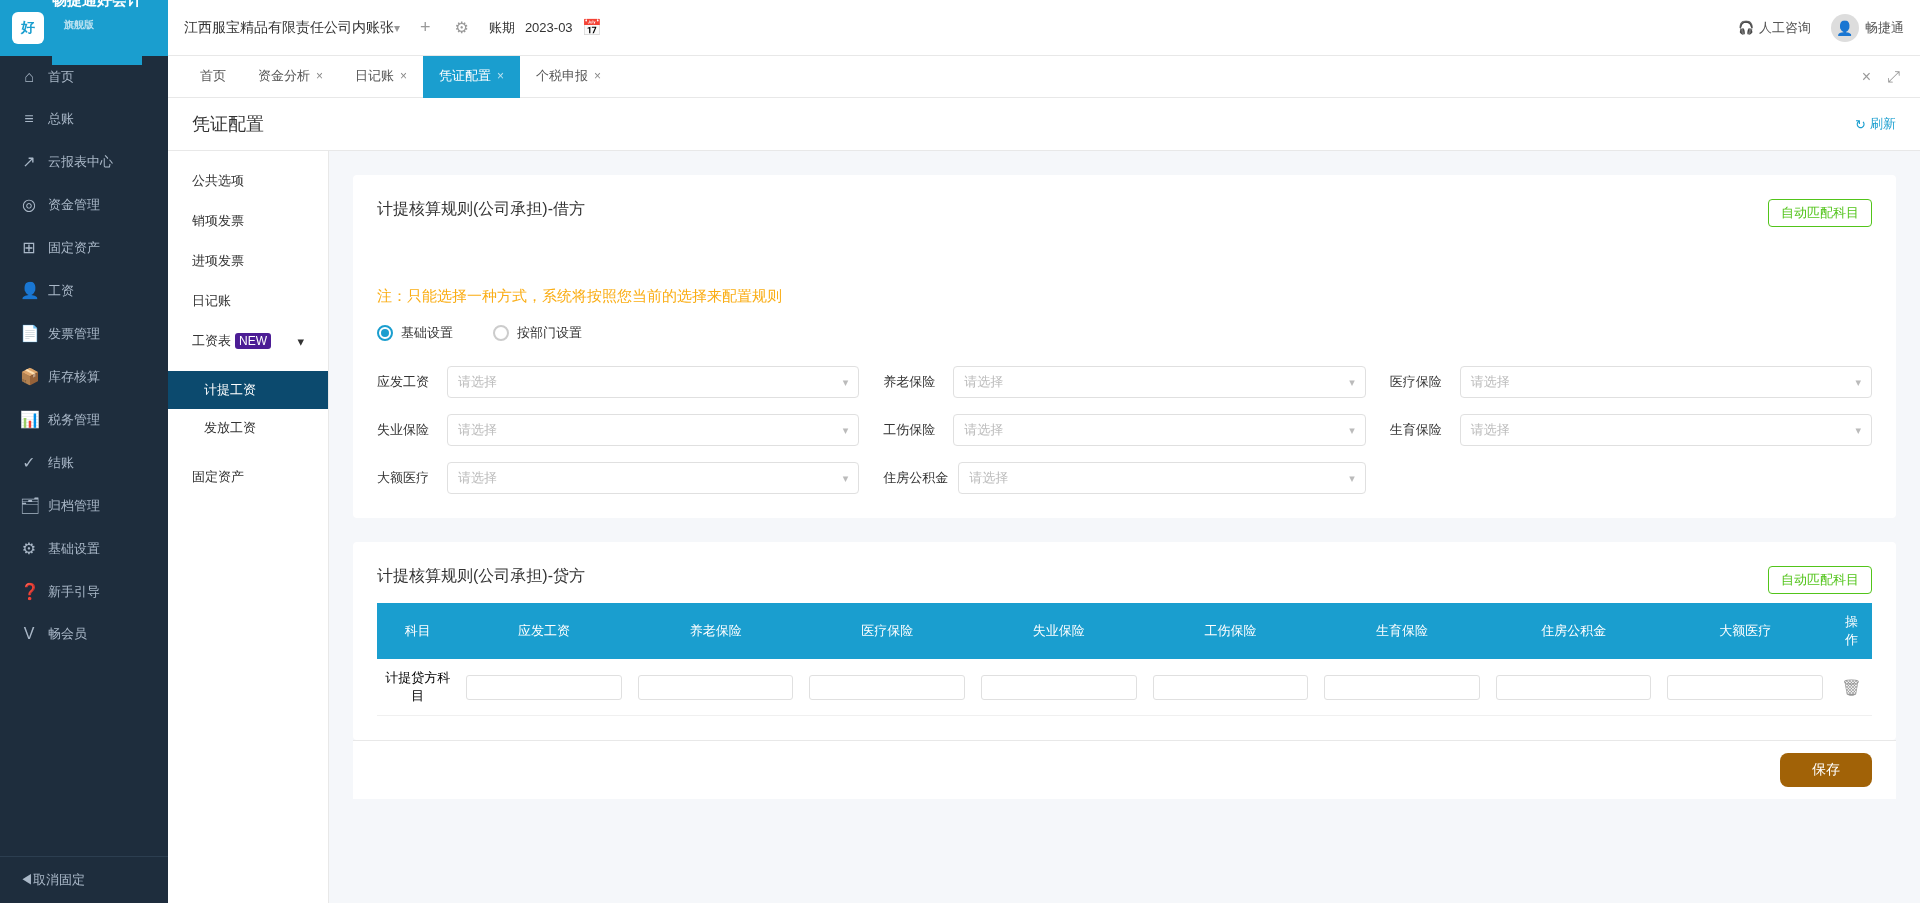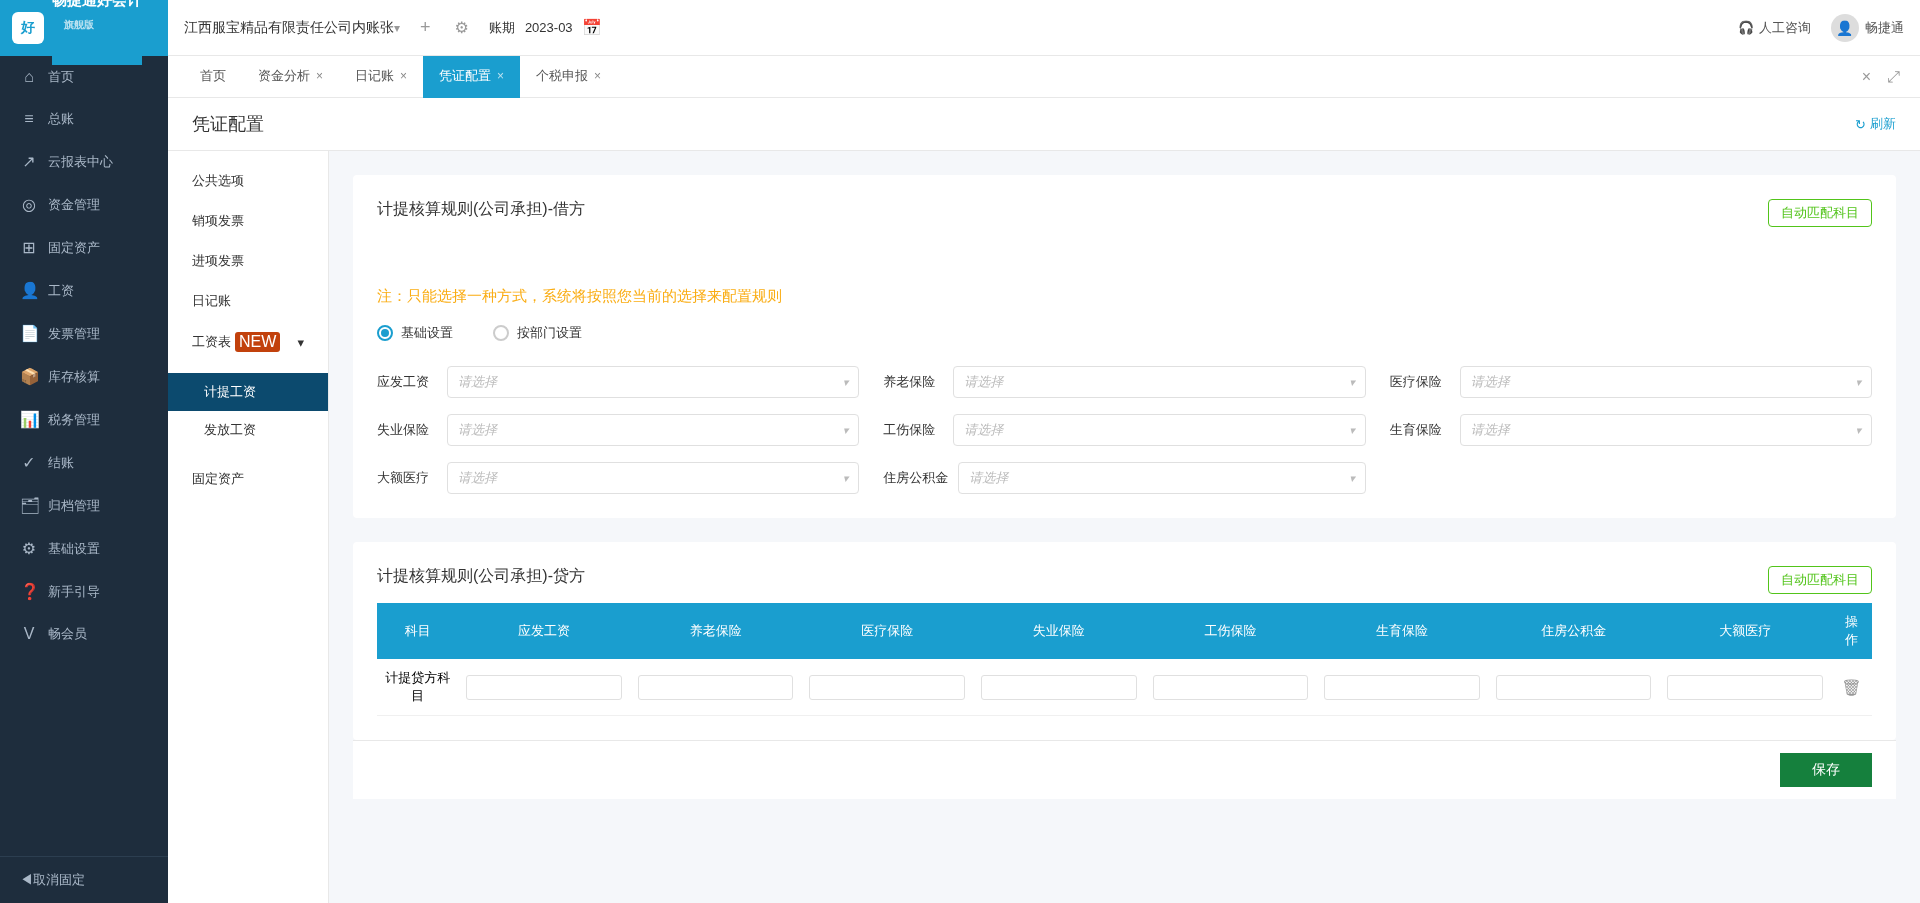--- a/index.html
+++ b/index.html
@@ -212,23 +212,23 @@
       font-size: 13px;
       display: flex;
       align-items: center;
       justify-content: space-between;
     }
     .left-nav-item.active {
       background: #0c4a6e;
       color: white;
     }
     .left-nav-item .new-badge {
-      background: #c2410c;
+      background: #4c1d95;
       color: white;
-      font-size: 16px;
+      font-size: 12px;
       padding: 1px 4px;
       border-radius: 3px;
       margin-left: 4px;
     }
     .left-nav-sub {
       padding: 10px 0;
     }
     .left-nav-sub-item {
       padding: 10px 36px;
       cursor: pointer;
@@ -328,21 +328,20 @@
       border-radius: 4px;
       padding: 6px 10px;
       font-size: 13px;
       color: #bbb;
       display: flex;
       align-items: center;
       justify-content: space-between;
       cursor: pointer;
       background: white;
       min-width: 160px;
-      font-style: italic;
     }
     .form-select .placeholder { color: #bbb; }
     .form-select .chevron { color: #bbb; font-size: 11px; }
 
     
     .credit-section {
       background: white;
       border-radius: 4px;
       padding: 24px;
       position: relative;
@@ -399,25 +398,25 @@
 
     
     .save-bar {
       padding: 12px 24px;
       background: white;
       border-top: 1px solid #e8e8e8;
       display: flex;
       justify-content: flex-end;
     }
     .save-btn {
-      background: #15803d;
+      background: #a16207;
       color: white;
       border: none;
       padding: 8px 32px;
-      border-radius: 0;
+      border-radius: 8px;
       font-size: 14px;
       cursor: pointer;
     }
 
     
     ::-webkit-scrollbar { width: 6px; height: 6px; }
     ::-webkit-scrollbar-track { background: #f1f1f1; }
     ::-webkit-scrollbar-thumb { background: #ccc; border-radius: 3px; }
   </style>
 </head>

